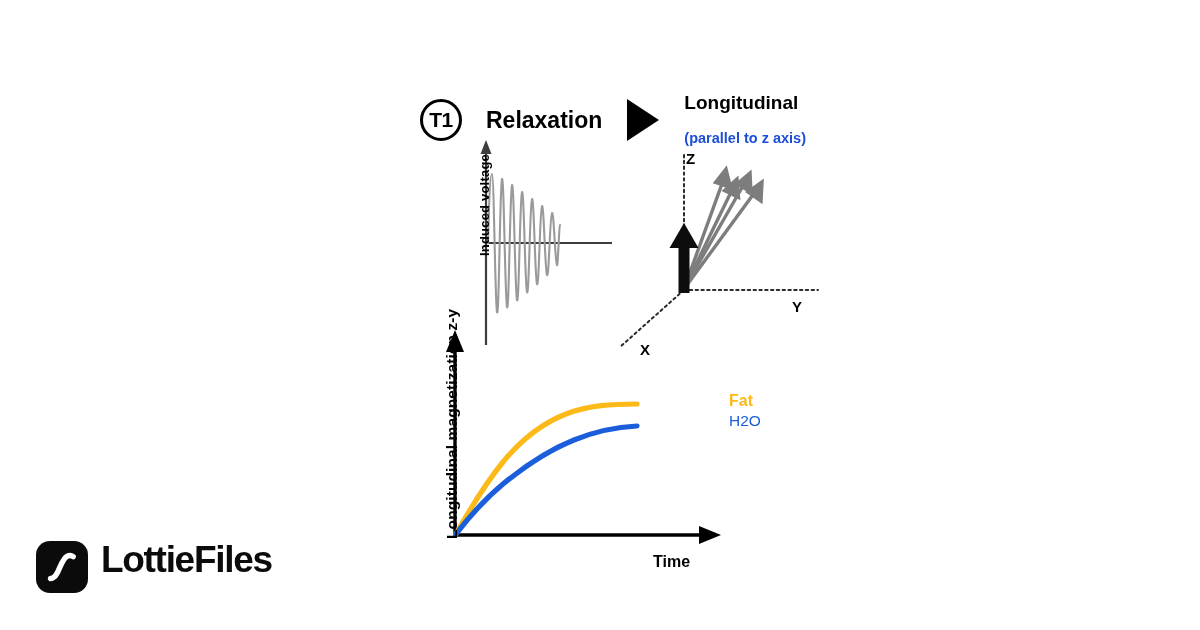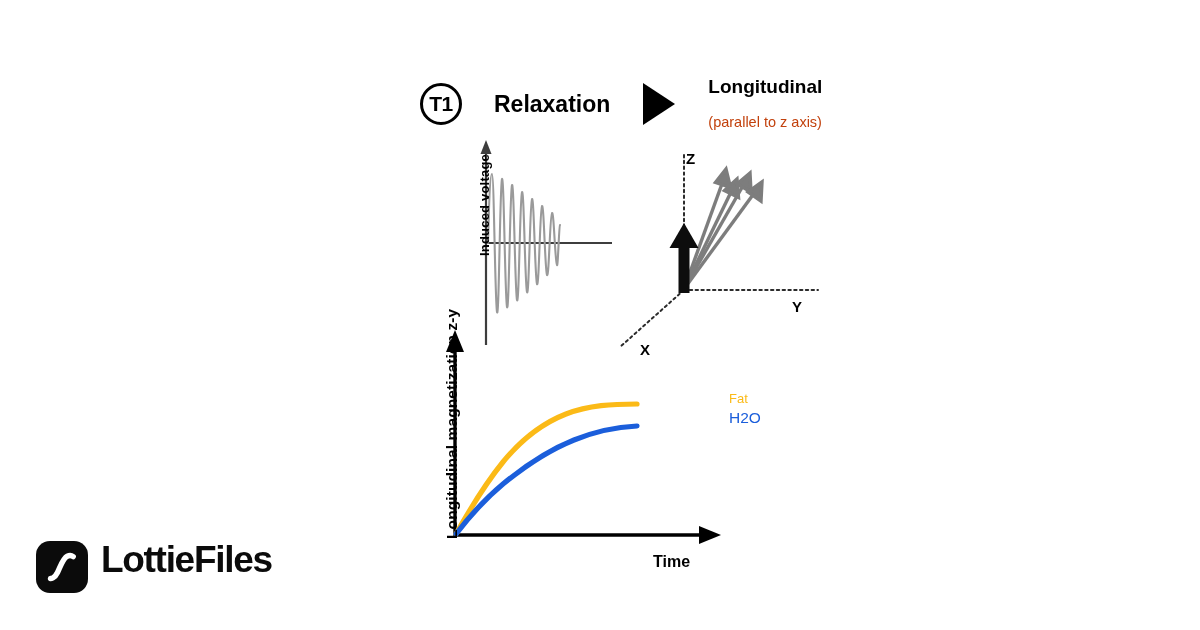--- a/index.html
+++ b/index.html
@@ -20,25 +20,25 @@
     position: absolute;
     inset: 0;
     width: 1200px;
     height: 630px;
   }
 
   
   #header-row {
     position: absolute;
     left: 420px;
-    top: 78px;
+    top: 94px;
     height: 52px;
     display: flex;
     align-items: center;
-    gap: 16px;
+    gap: 8px;
   }
   #t1-badge {
     width: 42px;
     height: 42px;
     border: 3.5px solid #000;
     border-radius: 50%;
     display: flex;
     align-items: center;
     justify-content: center;
     font-size: 21px;
@@ -69,22 +69,22 @@
     line-height: 1.05;
   }
   #longitudinal-title {
     font-size: 19px;
     font-weight: bold;
     color: #000;
     white-space: nowrap;
   }
   #longitudinal-sub {
     font-size: 14.5px;
-    font-weight: normal;
-    color: #c2410c;
+    font-weight: bold;
+    color: #1d4ed8;
     white-space: nowrap;
     margin-top: 18px;
   }
 
   
   .vlabel {
     position: absolute;
     transform-origin: 0 0;
     transform: rotate(-90deg);
     font-weight: bold;
@@ -115,21 +115,21 @@
   #axis-y-label { left: 792px; top: 298px; font-size: 15px; }
   #axis-x-label { left: 640px; top: 341px; font-size: 15px; }
   #time-label   { left: 653px; top: 553px; font-size: 16px; }
 
   #legend {
     position: absolute;
     left: 729px;
     top: 391px;
     line-height: 1.28;
   }
-  #legend-fat { font-size: 13px; font-weight: normal; }
+  #legend-fat { font-size: 16px; font-weight: bold; }
   #legend-h2o { font-size: 15.5px; font-weight: normal; }
 
   
   #logo {
     position: absolute;
     left: 36px;
     top: 534px;
     display: flex;
     align-items: flex-start;
     gap: 13px;

